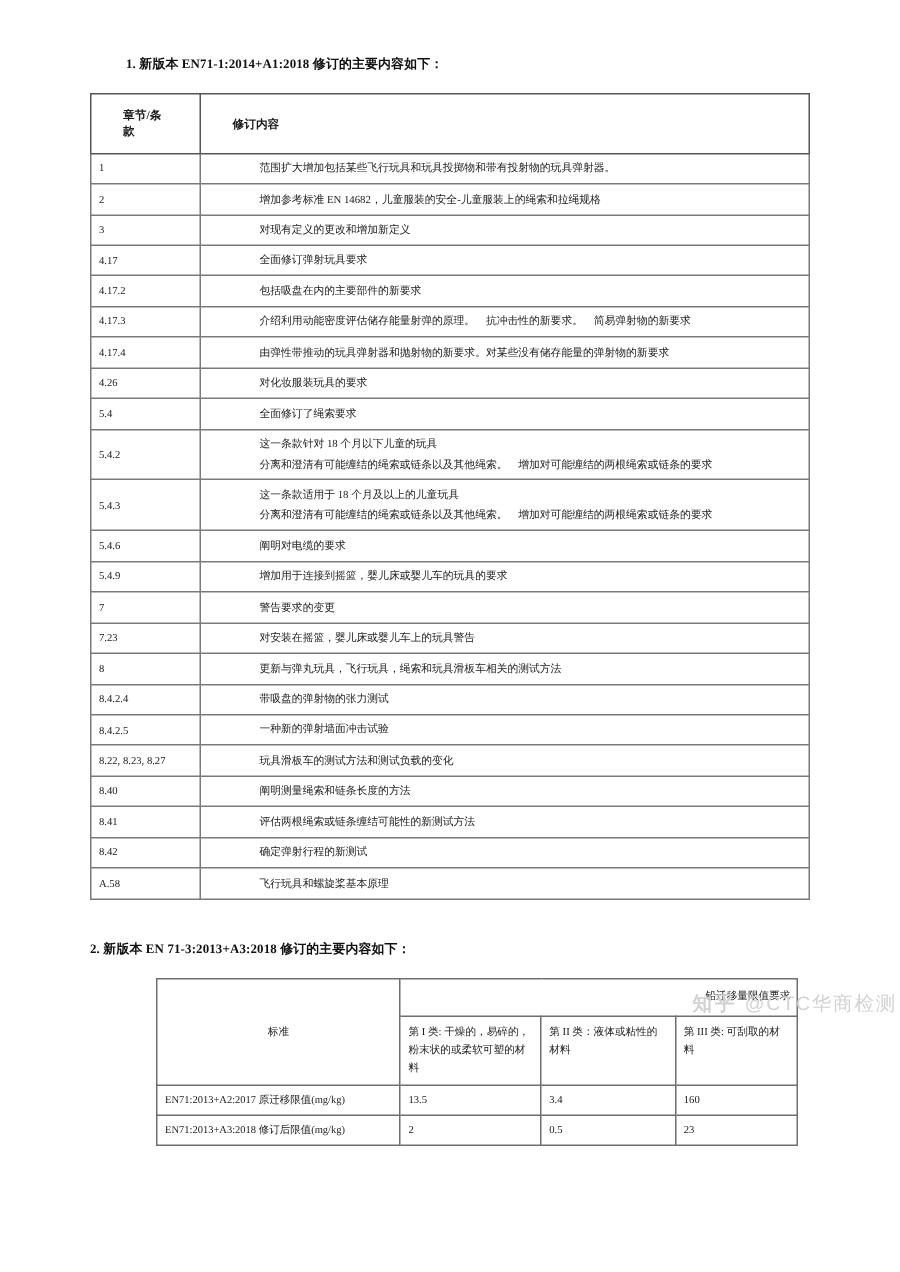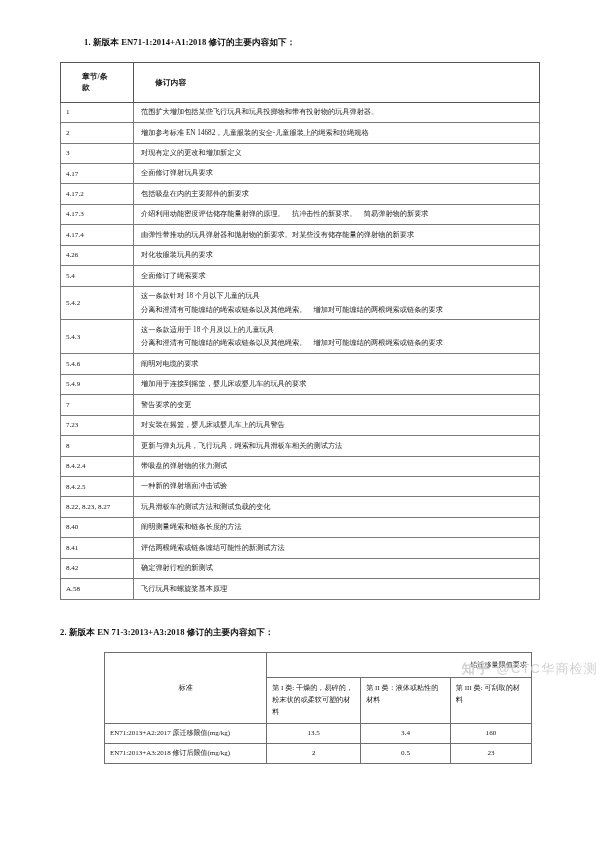--- a/index.html
+++ b/index.html
@@ -64,20 +64,21 @@
     padding-left: 5px;
     white-space: nowrap;
     font-size: 7.1px;
   }
   .t1 td.content {
     padding-left: 7px;
   }
   .t1 td.content .line {
     display: block;
     padding: 1.5px 0;
+    margin-left: 32px;
   }
 
   
   .wrap2 {
     margin-top: 0px;
     padding-left: 44px;
     padding-right: 8px;
   }
   table.t2 {
     border-collapse: collapse;
@@ -106,21 +107,21 @@
     vertical-align: top;
     line-height: 1.65;
     padding: 5px 5px;
   }
   table.t2 .rowlabel {
     padding-left: 5px;
     white-space: nowrap;
     font-size: 7.0px;
   }
   table.t2 .num {
-    text-align: center;
+    text-align: left;
   }
   .closing {
     margin-top: 22px;
     font-family: "Liberation Sans", "DejaVu Sans", sans-serif;
     font-size: 8.2px;
     line-height: 1.85;
     color: #161616;
     letter-spacing: 0.15px;
   }
   .watermark {

